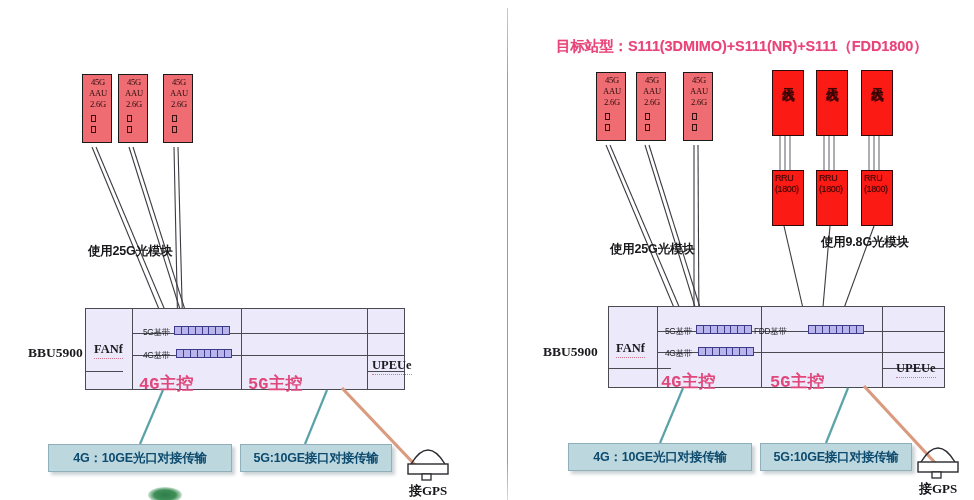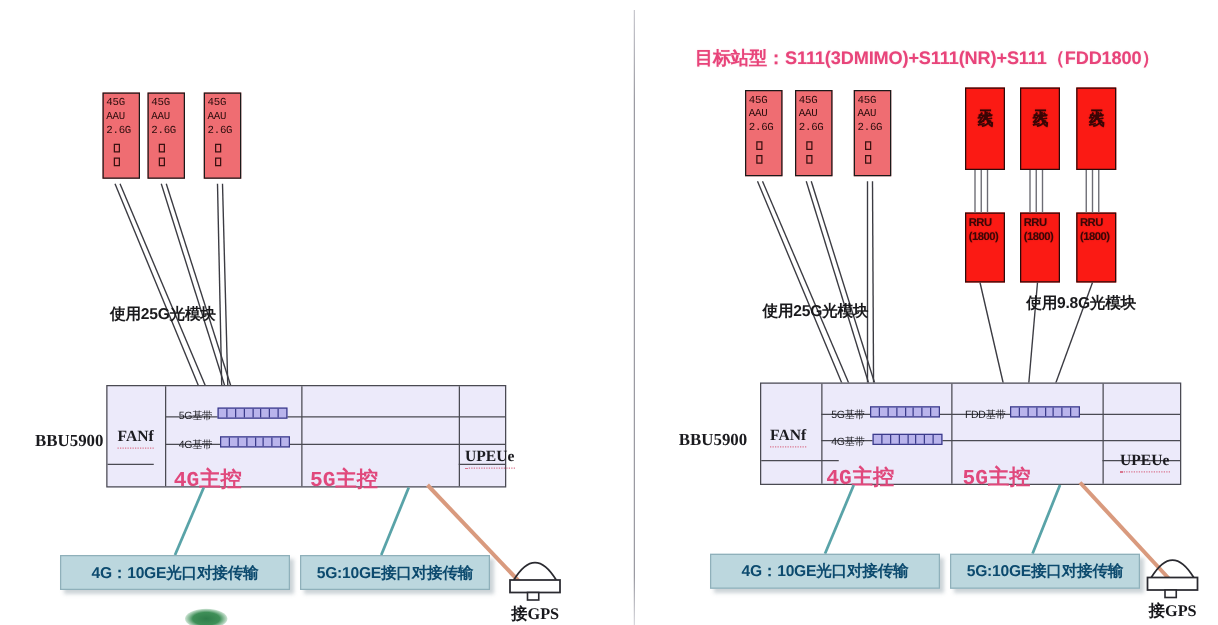--- a/index.html
+++ b/index.html
@@ -39,23 +39,23 @@
 
   
   .aau {
     position: absolute;
     width: 30px; height: 69px;
     background: #ef6d72;
     border: 1.6px solid #1a1a1a;
     color: #2b0d0d;
     font-size: 8.6px;
     line-height: 11.2px;
-    text-align: left;
+    text-align: center;
     padding: 2px 0 0 2px;
-    font-family: Liberation Mono, monospace;
+    font-family: Liberation Serif, serif;
   }
   .aau .ln { display: block; letter-spacing: -0.2px; }
   .aau .port {
     position: absolute;
     left: 8px;
     width: 5px; height: 7px;
     border: 1.4px solid #3a1111;
     background: #ef6d72;
   }
   .aau .p1 { top: 40px; }
@@ -83,21 +83,21 @@
   
   .rru {
     position: absolute;
     width: 32px; height: 56px;
     background: #fb1a14;
     border: 1.5px solid #2b0b0b;
     color: #3b0606;
     font-size: 9px;
     line-height: 10.5px;
     padding: 2px 0 0 2px;
-    font-weight: bold;
+    font-weight: normal;
     text-shadow: 0 0 1px rgba(0,0,0,0.3);
   }
   .rru .ln { display: block; letter-spacing: -0.4px; }
 
   
   .note {
     position: absolute;
     white-space: nowrap;
     color: #19191c;
     font-size: 12.5px;
@@ -421,21 +421,21 @@
       <i></i>
         <i></i>
         <i></i>
         <i></i>
         <i></i>
         <i></i>
         <i></i>
         <i></i>
     </div>
 
-    <div class="cell-txt" style="left:264px; top:326px;text-align:center;">FDD基带</div>
+    <div class="cell-txt" style="left:246px; top:326px;text-align:center;">FDD基带</div>
     <div class="portstrip" style="left:300px; top:325px; width:56px;">
       <i></i>
         <i></i>
         <i></i>
         <i></i>
         <i></i>
         <i></i>
         <i></i>
         <i></i>
     </div>

